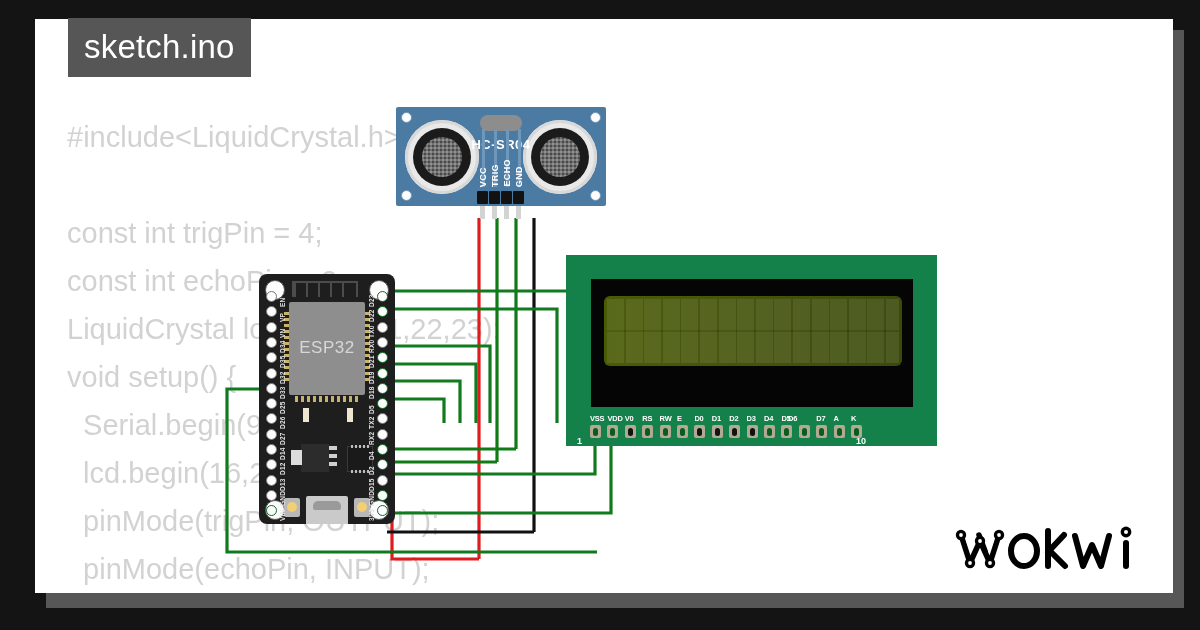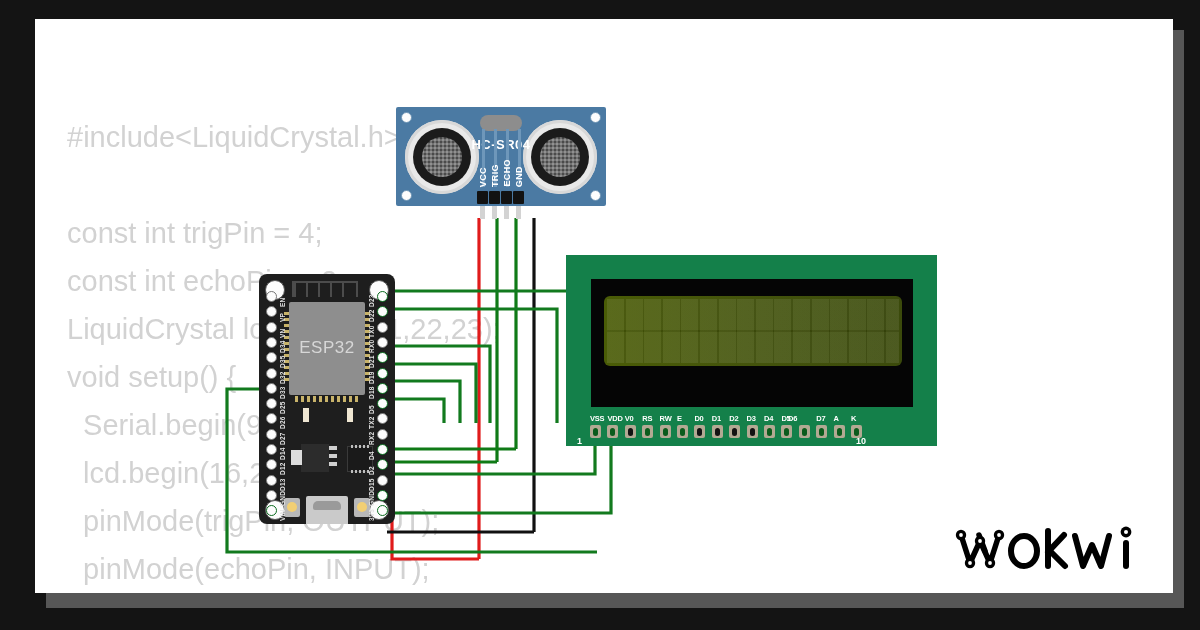--- a/index.html
+++ b/index.html
@@ -553,14 +553,15 @@
         <path d="M124,15 L132,45 L141,24 L150,45 L158,15"></path>
 
         <path d="M175,22 L175,45"></path>
       </g>
       <circle cx="175" cy="11" r="5.4" fill="#000"></circle>
       <circle cx="175" cy="11" r="2" fill="#fff"></circle>
     </svg>
 
   </div>
 
+  <div class="file-tab">sketch.ino</div>
 
 </div>
 
 </body></html>

